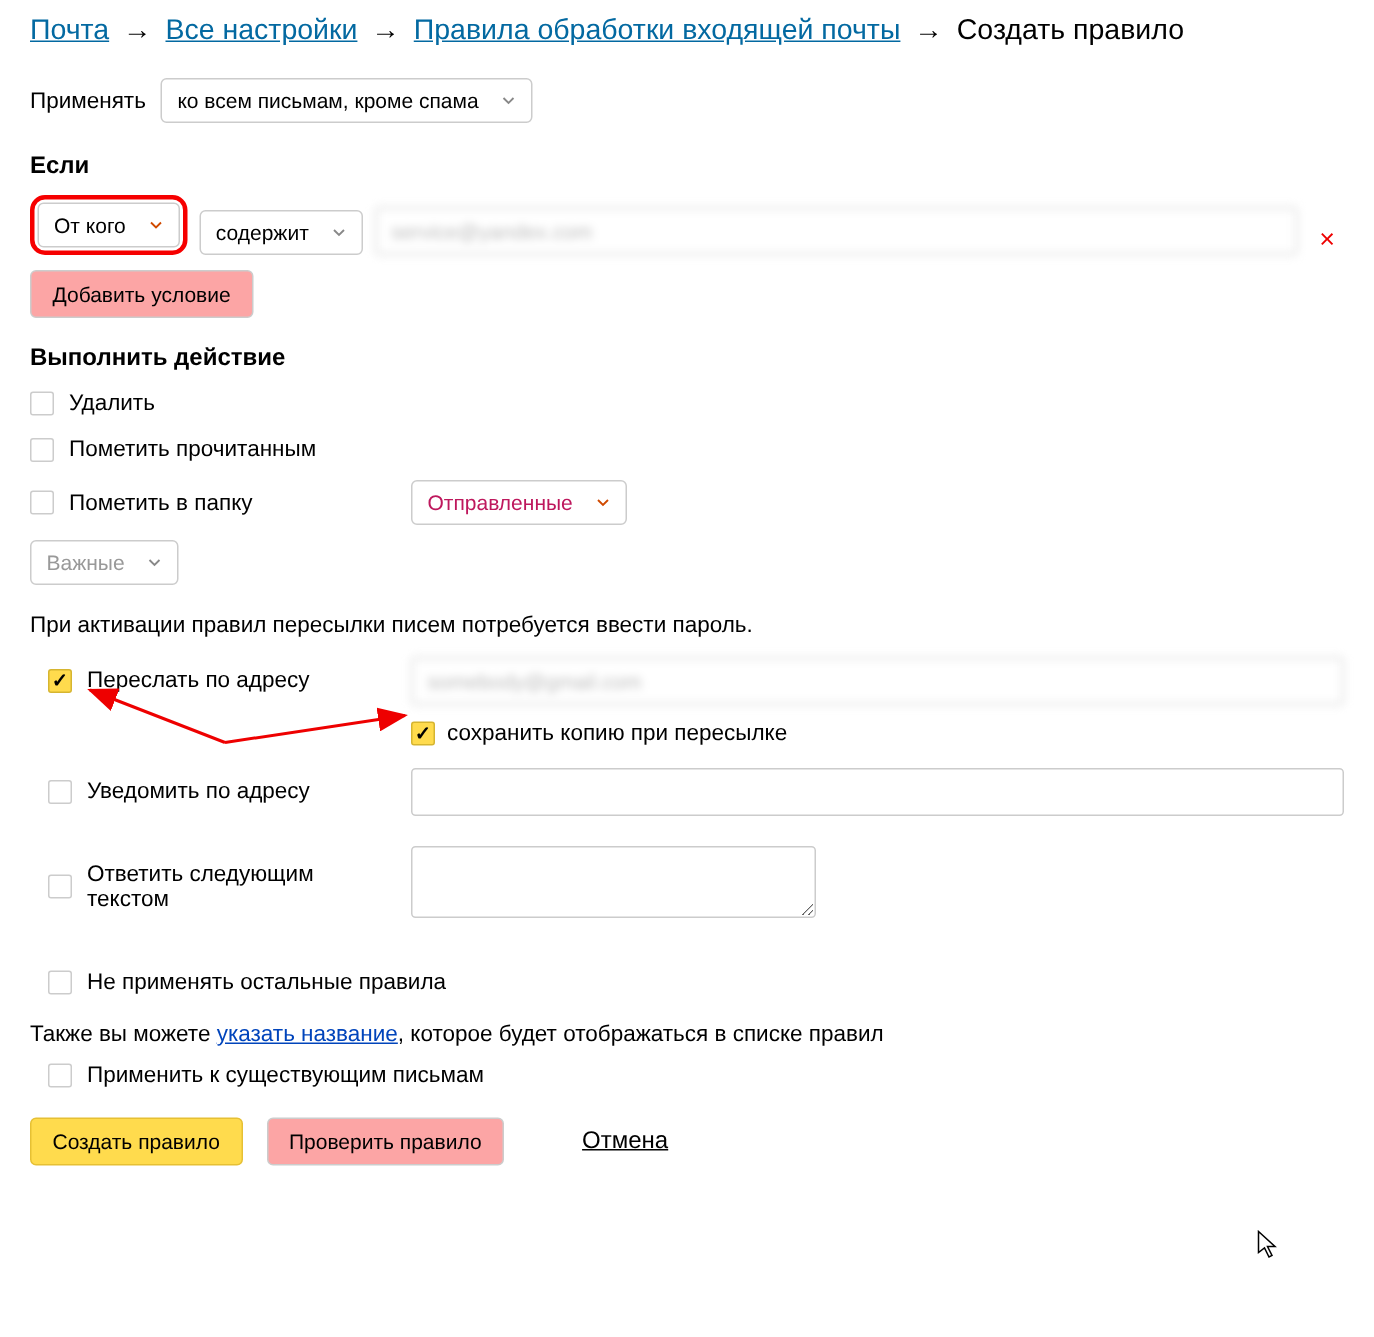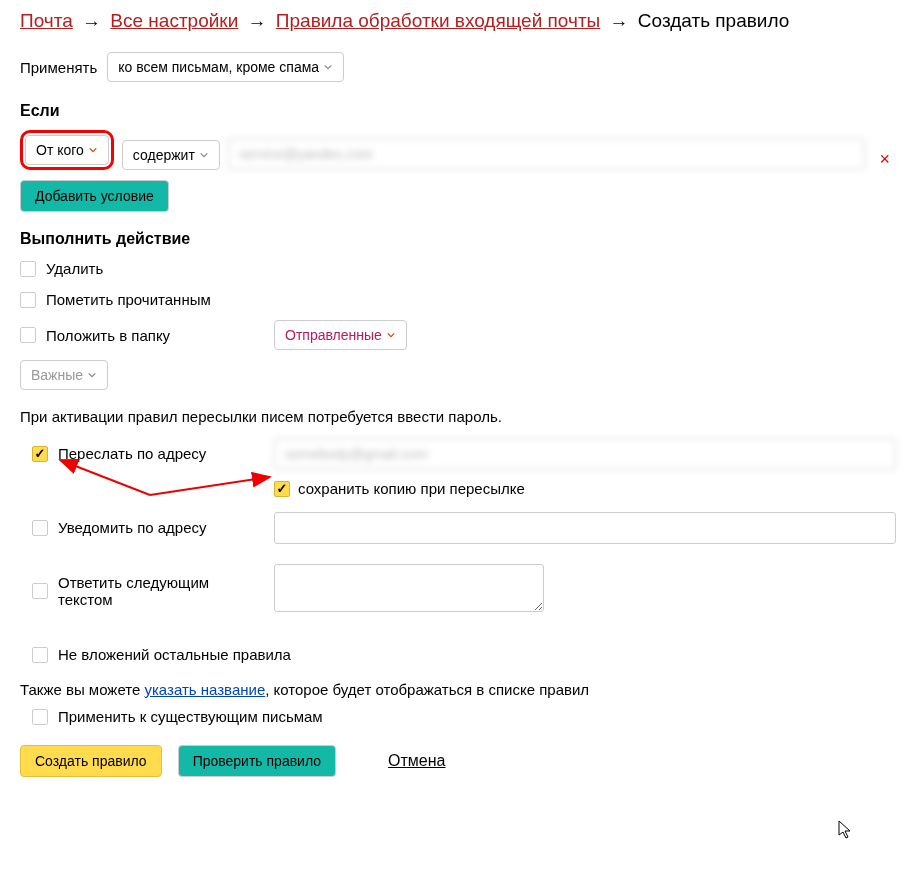--- a/index.html
+++ b/index.html
@@ -1,39 +1,39 @@
 <!DOCTYPE html>
 <html><head>
   <meta charset="utf-8">
   <style>
     * { box-sizing: border-box; margin: 0; padding: 0; }
     body { font-family: Arial, Helvetica, sans-serif; font-size: 15px; color: #000; padding: 10px 20px; width: 916px; background: #fff; }
 
     .breadcrumb { font-size: 19px; margin-bottom: 20px; }
-    .breadcrumb a { color: #b91c1c; text-decoration: underline; }
+    .breadcrumb a { color: #0369a1; text-decoration: underline; }
     .breadcrumb .sep { color: #000; margin: 0 4px; }
 
     .row { display: flex; align-items: center; gap: 10px; margin-bottom: 20px; }
     .label-inline { font-size: 15px; }
 
-    .select-btn { display: inline-flex; align-items: center; gap: 4px; border: 1px solid #ccc; background: #fff; border-radius: 4px; padding: 6px 10px; font-size: 14px; cursor: pointer; }
+    .select-btn { display: inline-flex; align-items: center; gap: 15px; border: 1px solid #ccc; background: #fff; border-radius: 4px; padding: 6px 10px; font-size: 14px; cursor: pointer; }
     .select-btn .chev { width: 10px; height: 10px; }
 
     .section-title { font-weight: bold; font-size: 16px; margin: 18px 0 10px; }
 
     .cond-row { display: flex; align-items: flex-end; gap: 8px; margin-bottom: 10px; position: relative; }
     .highlight-red { border: 3px solid #f60000; border-radius: 10px; padding: 2px; }
     .highlight-red .select-btn { border: 1px solid #ccc; }
 
     .text-input { flex: 1; border: 1px solid #ccc; border-radius: 3px; padding: 6px 10px; font-size: 14px; height: 32px; }
     .text-input.blurred { color: #bbb; filter: blur(3px); user-select: none; }
 
     .remove-x { color: #e00; font-size: 18px; cursor: pointer; padding: 0 6px; }
 
-    .btn { border: 1px solid #ccc; background: #14b8a6; border-radius: 4px; padding: 7px 14px; font-size: 14px; cursor: pointer; }
+    .btn { border: 1px solid #ccc; background: #fca5a5; border-radius: 4px; padding: 7px 14px; font-size: 14px; cursor: pointer; }
     .btn-yellow { background: #ffdb4d; border-color: #e6c034; }
     .btn-link { text-decoration: underline; border: none; background: none; cursor: pointer; font-size: 16px; margin-left: 36px; }
 
     .checkbox-row { display: flex; align-items: center; gap: 10px; margin: 10px 12px; }
     .chk { width: 16px; height: 16px; border: 1px solid #ccc; border-radius: 2px; display: inline-flex; align-items: center; justify-content: center; cursor: pointer; flex-shrink: 0; background: #fff; }
     .chk.checked { background: #ffdb4d; border-color: #d6b530; }
     .chk.checked::after { content: "✓"; font-size: 13px; font-weight: bold; color: #000; line-height: 1; }
 
     .action-grid { display: grid; grid-template-columns: 240px 1fr; gap: 10px 14px; align-items: center; }
     .action-grid .checkbox-row { margin: 2px 0; }
@@ -117,21 +117,21 @@
   <div></div>
 
   <div class="checkbox-row">
     <span class="chk"></span>
     <span>Пометить прочитанным</span>
   </div>
   <div></div>
 
   <div class="checkbox-row">
     <span class="chk"></span>
-    <span>Положить в папку</span>
+    <span>Пометить в папку</span>
   </div>
   <div>
     <button class="select-btn" style="color:#be185d">
       <span>Отправленные</span>
       <svg class="chev red" viewBox="0 0 12 12">
           <path d="M2 4 L6 8 L10 4"></path>
         </svg>
     </button>
   </div>
 
@@ -182,21 +182,21 @@
 <div class="forward-block" style="margin-top:18px; align-items:flex-start">
   <div class="checkbox-row">
     <span class="chk"></span>
     <span>Ответить следующим текстом</span>
   </div>
   <textarea class="textarea" style=""></textarea>
 </div>
 
 <div class="checkbox-row" style="margin-top:28px">
   <span class="chk"></span>
-  <span>Не вложений остальные правила</span>
+  <span>Не применять остальные правила</span>
 </div>
 
 <div class="note">
   <span>Также вы можете </span><a class="link">указать название</a><span>, которое будет отображаться в списке правил</span>
 </div>
 
 <div class="checkbox-row">
   <span class="chk"></span>
   <span>Применить к существующим письмам</span>
 </div>

